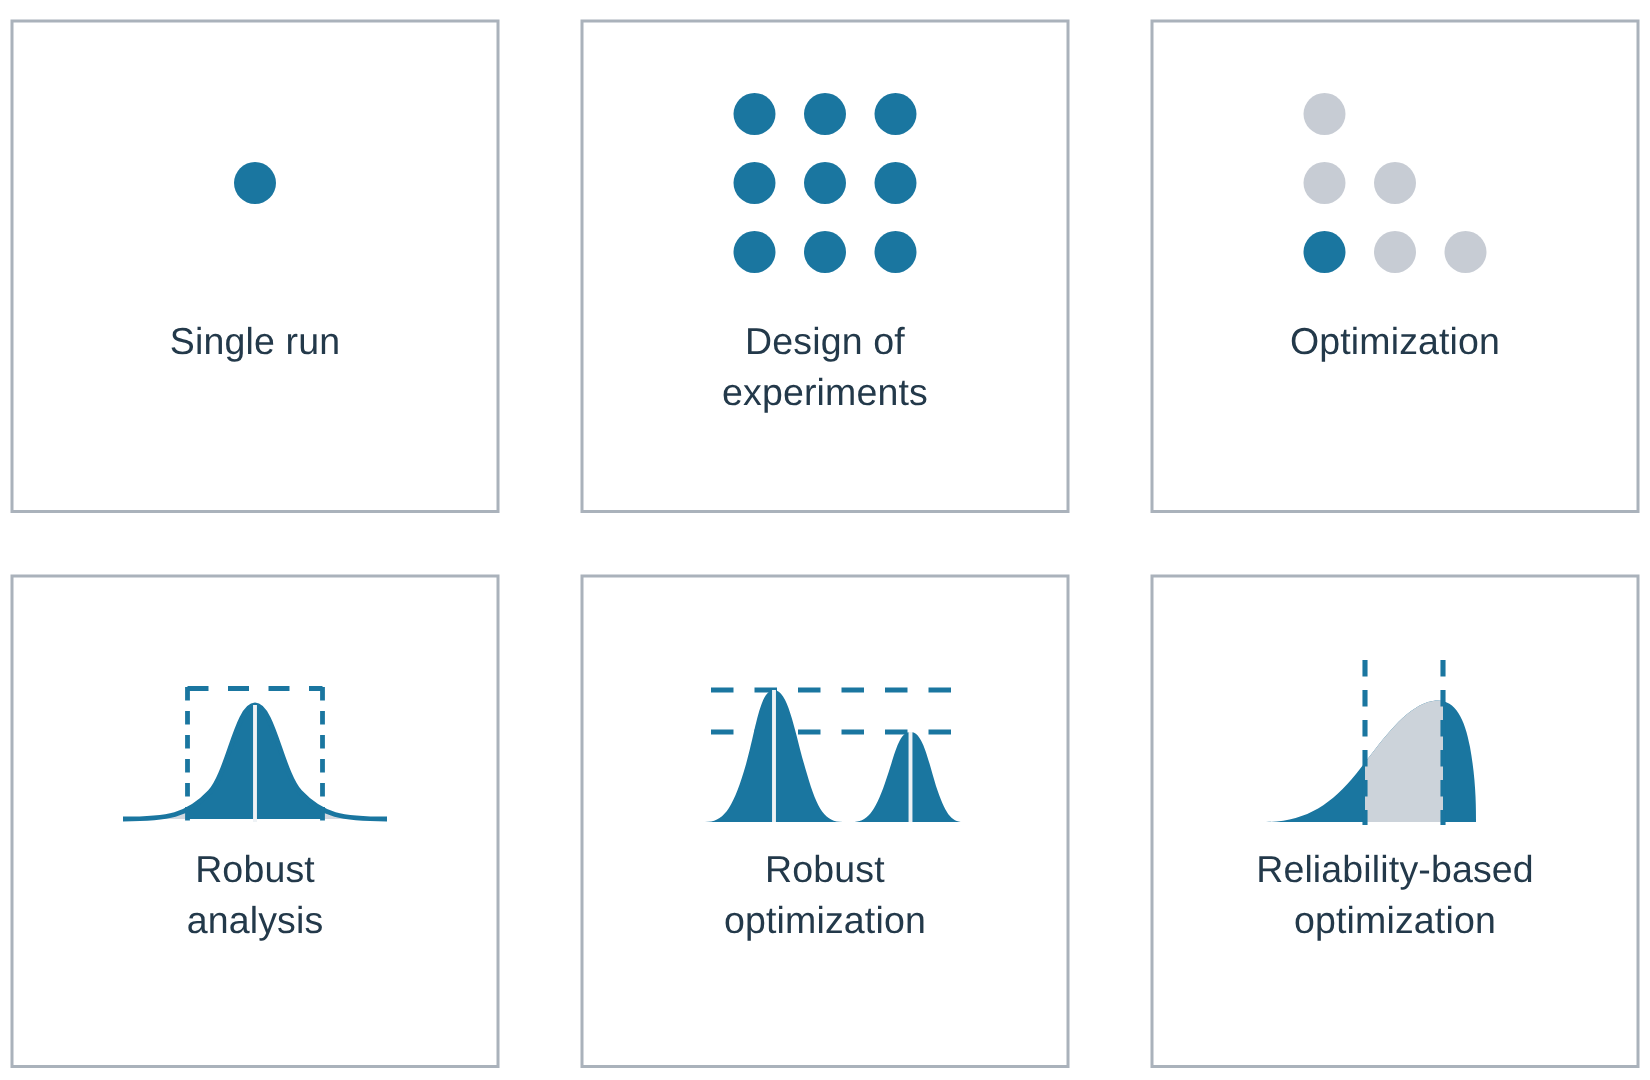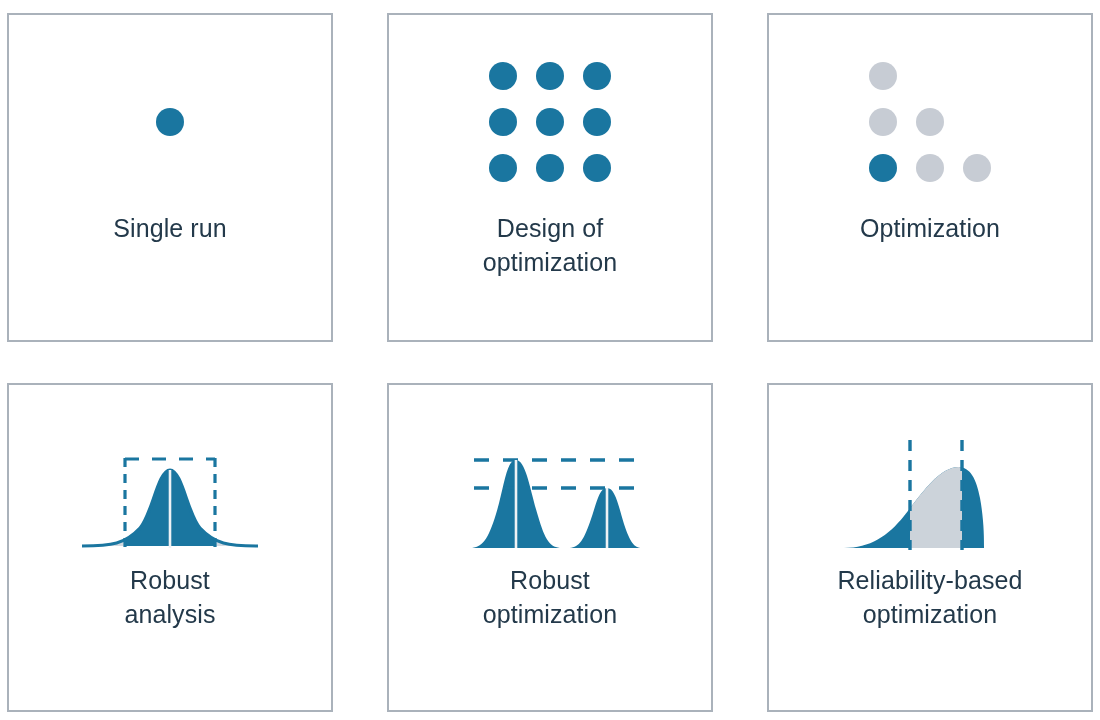--- a/index.html
+++ b/index.html
@@ -114,21 +114,21 @@
         <div class="dot blue"></div>
         <div class="dot blue"></div>
         <div class="dot blue"></div>
         <div class="dot blue"></div>
         <div class="dot blue"></div>
         <div class="dot blue"></div>
         <div class="dot blue"></div>
       </div>
     </div>
     <div class="card-label">Design of
-optimization</div>
+experiments</div>
   </div>
 
   <div class="card row-one">
     <div class="icon-area">
       <div class="dot-matrix">
         <div class="dot gray"></div>
         <div class="dot empty"></div>
         <div class="dot empty"></div>
         <div class="dot gray"></div>
         <div class="dot gray"></div>

